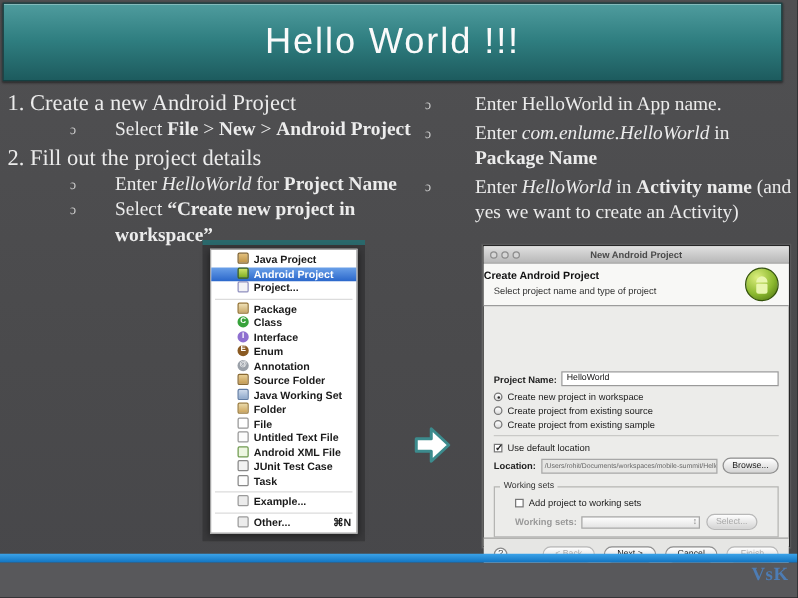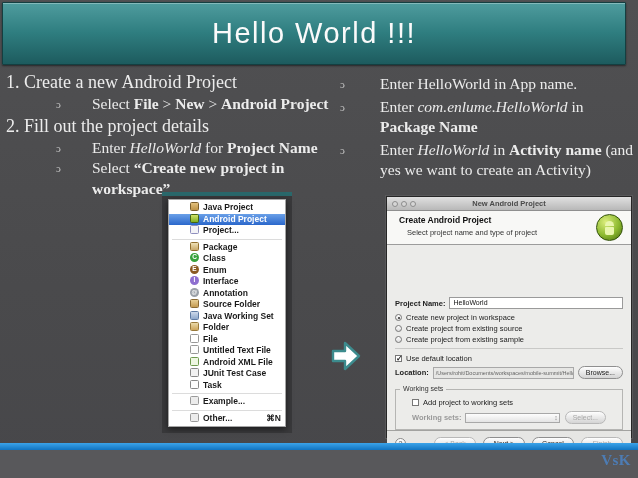--- a/index.html
+++ b/index.html
@@ -63,21 +63,21 @@
   
   .shot-dialog{position:absolute;left:386px;top:196px;width:246px;height:242px;box-sizing:border-box;
     background:#ececea;border:1px solid #262626;box-shadow:0 0 0 1px #58585a;
     display:flex;flex-direction:column;font-family:"Liberation Sans",sans-serif;}
   .dtitle{height:13px;flex-shrink:0;background:linear-gradient(#e0e0e0,#b8b8b8);
     border-bottom:1px solid #8f8f8f;display:flex;align-items:center;position:relative;}
   .lights{position:absolute;left:5px;display:flex;gap:3px;}
   .light{width:6px;height:6px;border-radius:50%;background:#d6d6d6;border:1px solid #8d8d8d;box-sizing:border-box;}
   .dtitle .ttl{margin:0 auto;font-size:7.5px;color:#4a4a4a;font-weight:700;}
   .dheader{background:#f8f8f6;border-bottom:1px solid #9c9c9c;height:34px;flex-shrink:0;
-    box-sizing:border-box;padding:4px 8px 0 12px;position:relative;}
+    box-sizing:border-box;padding:4px 8px 0 0;position:relative;}
   .dheader .h1{font-size:8.5px;font-weight:700;color:#111;}
   .dheader .h2{font-size:7.5px;color:#333;margin:3px 0 0 8px;}
   .droid{position:absolute;right:8px;top:3px;width:27px;height:27px;border-radius:50%;
     background:radial-gradient(circle at 35% 28%,#dcee7e 0%,#8cb92f 55%,#44680e 100%);
     border:1px solid #33520a;box-sizing:border-box;}
   .droid::before{content:"";position:absolute;left:8px;top:6px;width:9px;height:5px;
     background:#e9f6ae;border-radius:5px 5px 0 0;}
   .droid::after{content:"";position:absolute;left:8px;top:12px;width:9px;height:8px;
     background:#e9f6ae;border-radius:1px 1px 2px 2px;}
   .dbody{flex:1;display:flex;flex-direction:column;padding:5px 8px 0 8px;font-size:7.5px;color:#222;margin-top:47px;}
@@ -176,26 +176,26 @@
       <div class="msep"></div>
       <div class="mrow">
           <span class="mi ic-package"></span>
           <span>Package</span>
         </div>
       <div class="mrow">
           <span class="mi ic-class"></span>
           <span>Class</span>
         </div>
       <div class="mrow">
+          <span class="mi ic-interface"></span>
+          <span>Interface</span>
+        </div>
+      <div class="mrow">
           <span class="mi ic-enum"></span>
           <span>Enum</span>
-        </div>
-      <div class="mrow">
-          <span class="mi ic-interface"></span>
-          <span>Interface</span>
         </div>
       <div class="mrow">
           <span class="mi ic-annotation"></span>
           <span>Annotation</span>
         </div>
       <div class="mrow">
           <span class="mi ic-srcfolder"></span>
           <span>Source Folder</span>
         </div>
       <div class="mrow">

